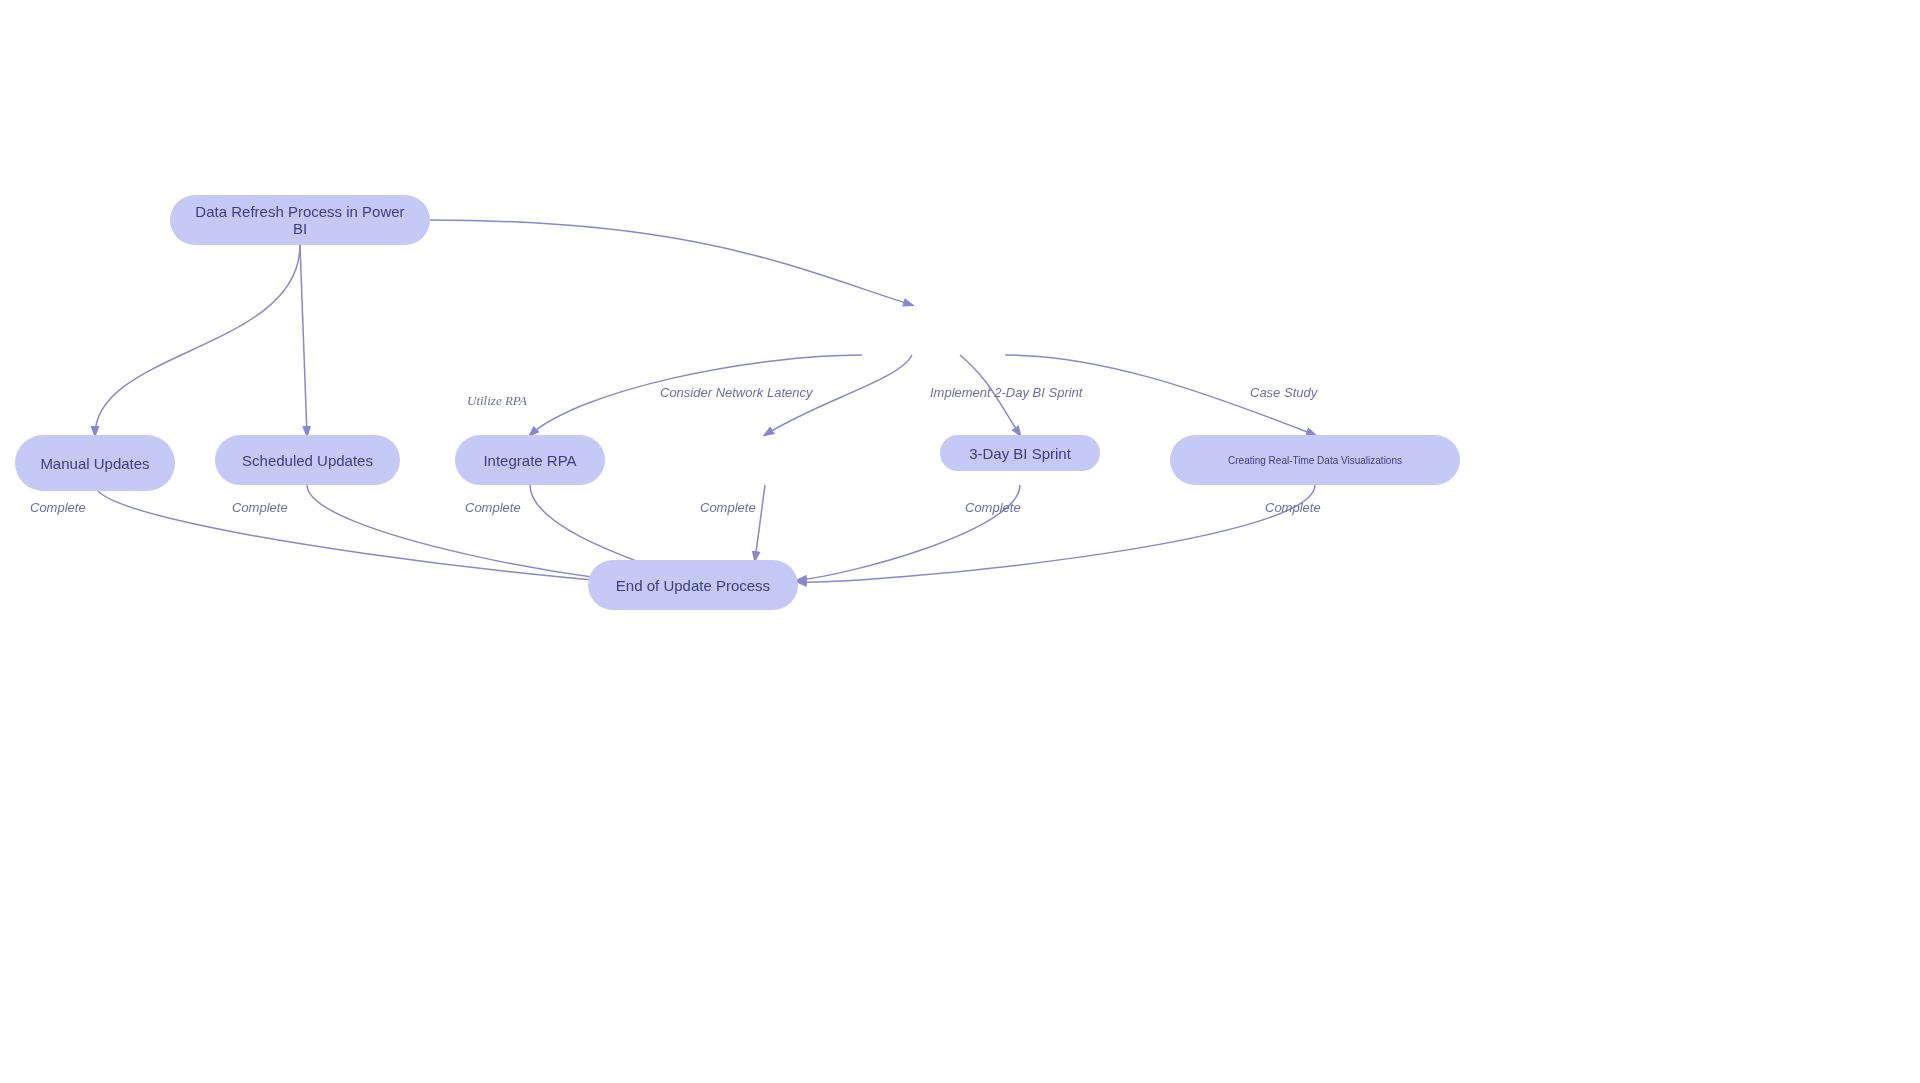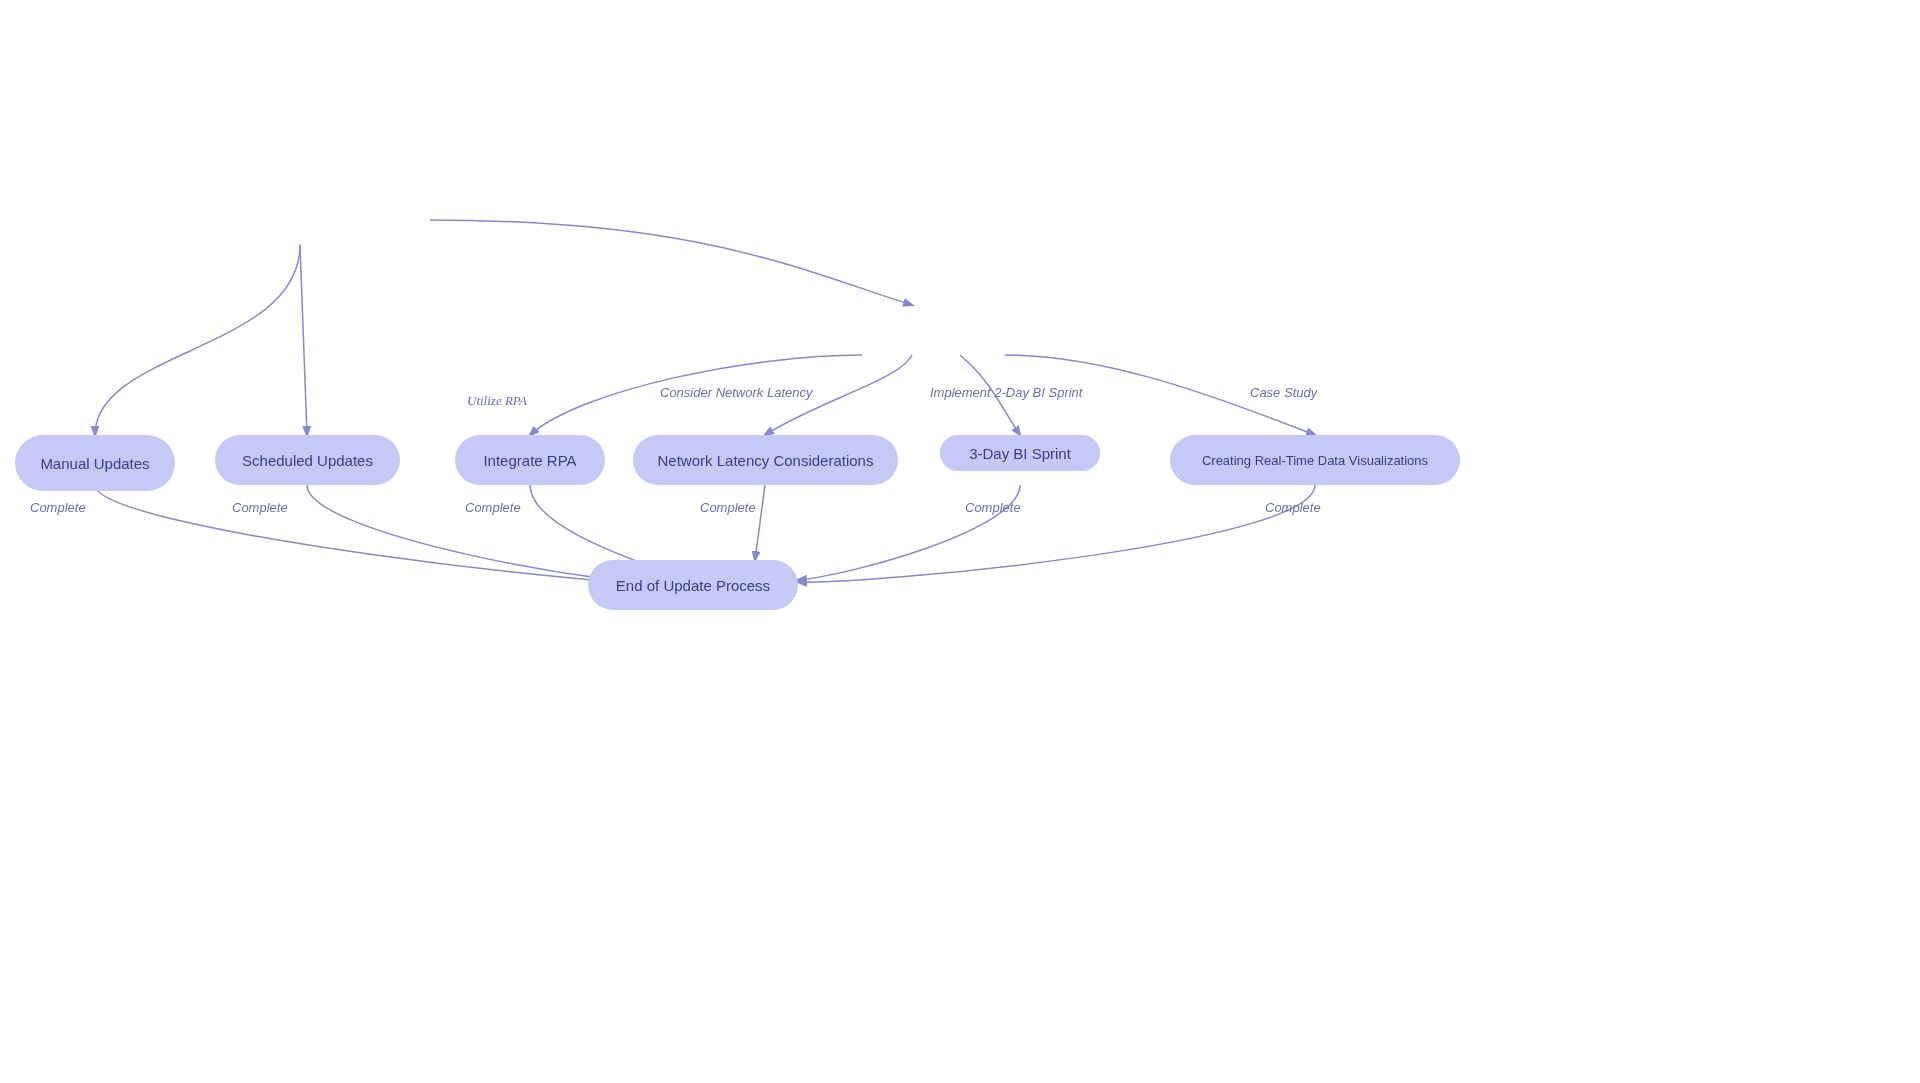--- a/index.html
+++ b/index.html
@@ -72,43 +72,43 @@
 
     <path d="M 530,485 C 530,530 650,565 693,582" stroke="#8888cc" stroke-width="1.5" fill="none" marker-end="url(#arrow)"></path>
 
     <path d="M 765,485 L 755,560" stroke="#8888cc" stroke-width="1.5" fill="none" marker-end="url(#arrow)"></path>
 
     <path d="M 1020,485 C 1020,530 850,575 798,580" stroke="#8888cc" stroke-width="1.5" fill="none" marker-end="url(#arrow)"></path>
 
     <path d="M 1315,485 C 1315,545 860,585 798,582" stroke="#8888cc" stroke-width="1.5" fill="none" marker-end="url(#arrow)"></path>
   </svg>
 
+  <div class="node" style="left:170px; top:195px; width:260px; height:50px;">
+    <span>Data Refresh Process in Power BI</span>
+  </div>
 
   <div class="node" style="left:15px; top:435px; width:160px; height:56px;">
     <span>Manual Updates</span>
   </div>
 
   <div class="node" style="left:215px; top:435px; width:185px; height:50px;">
     <span>Scheduled Updates</span>
   </div>
 
 
   <div class="node" style="left:455px; top:435px; width:150px; height:50px;">
     <span>Integrate RPA</span>
   </div>
 
-  <div class="node" style="left:633px; top:435px; width:265px; height:50px;">
-    <span>Network Latency Considerations</span>
-  </div>
 
   <div class="node" style="left:940px; top:435px; width:160px; height:36px;">
     <span>3-Day BI Sprint</span>
   </div>
 
-  <div class="node" style="left:1170px; top:435px; width:290px; height:50px; font-size:13px;">
+  <div class="node" style="left:1170px; top:435px; width:290px; height:50px; font-size:10px;">
     <span>Creating Real-Time Data Visualizations</span>
   </div>
 
   <div class="node" style="left:588px; top:560px; width:210px; height:50px;">
     <span>End of Update Process</span>
   </div>
 
   <span class="edge-label" style="left:467px; top:393px;font-family:Liberation Serif, serif;">Utilize RPA</span>
   <span class="edge-label" style="left:660px; top:385px;">Consider Network Latency</span>
   <span class="edge-label" style="left:930px; top:385px;">Implement 2-Day BI Sprint</span>

